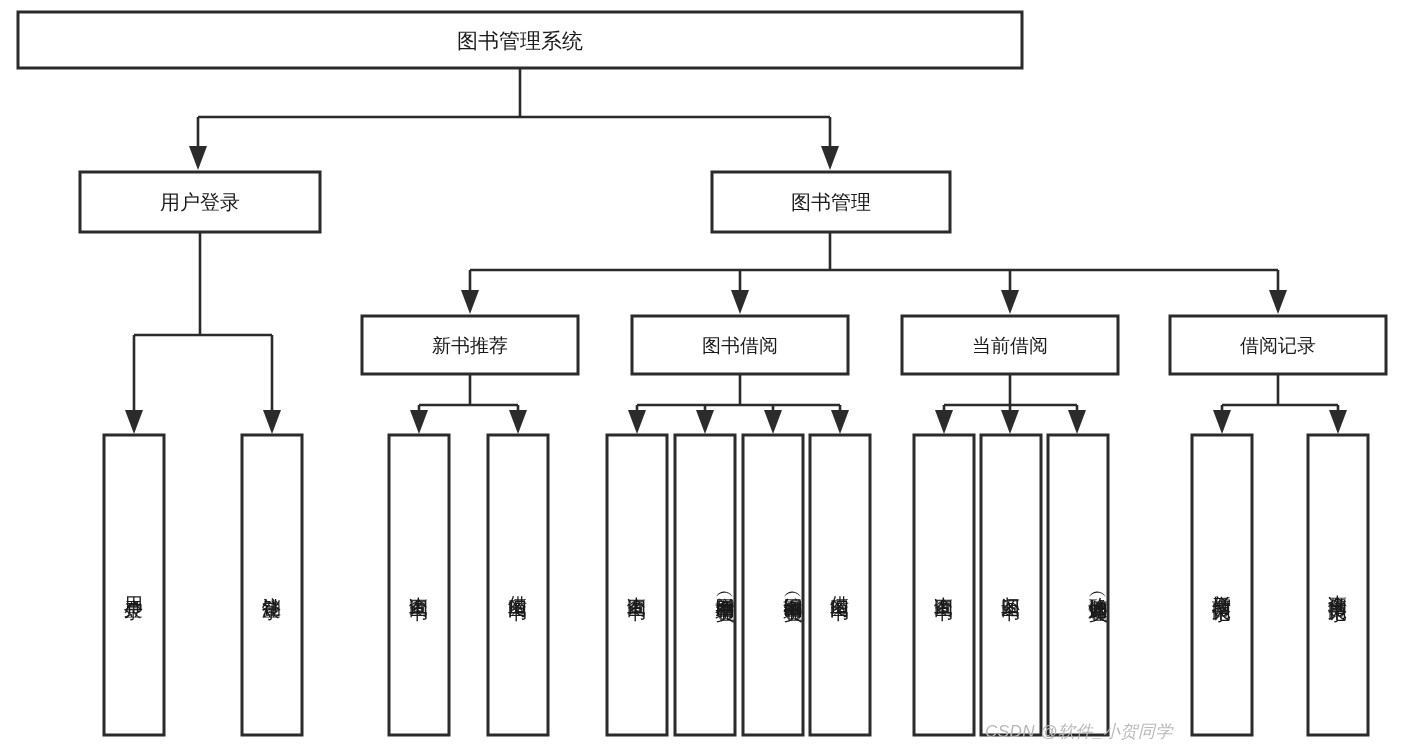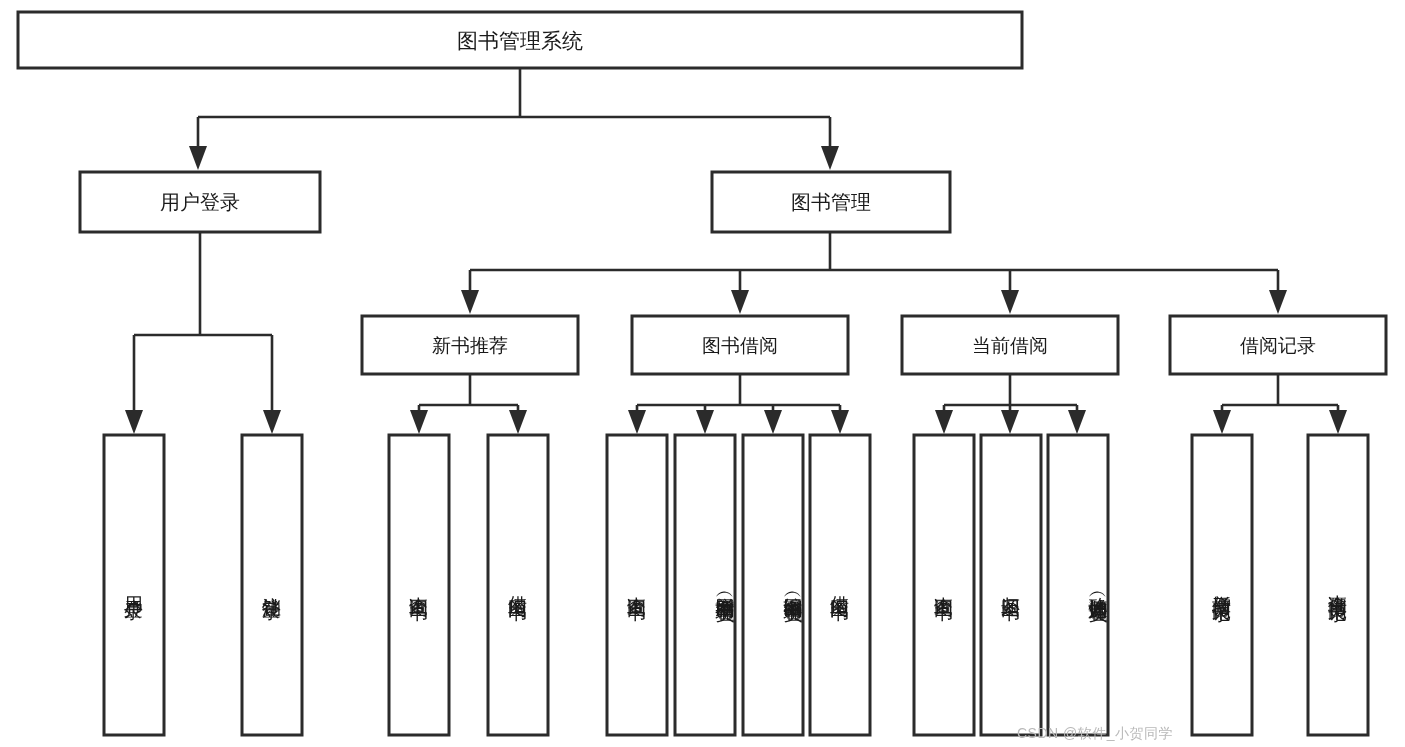--- a/index.html
+++ b/index.html
@@ -27,26 +27,27 @@
     stroke:#2b2b2b;
     stroke-width:2.6;
     fill:none;
     stroke-linecap:butt;
   }
   .arrow-head{fill:#2b2b2b;stroke:none;}
   .watermark{
     position:absolute;
     right:8px;
     bottom:4px;
-    font-size:14px;
+    font-size:17px;
     color:#b9b9b9;
     letter-spacing:0.5px;
     font-family:"Liberation Sans","DejaVu Sans",sans-serif;
     white-space:nowrap;
     pointer-events:none;
+    font-style:italic;
   }
 </style>
 </head>
 <body>
 
 <div id="diagram-root">
 
   <svg id="tree" viewBox="0 0 1405 747">
     <defs>
       <g id="ah">

